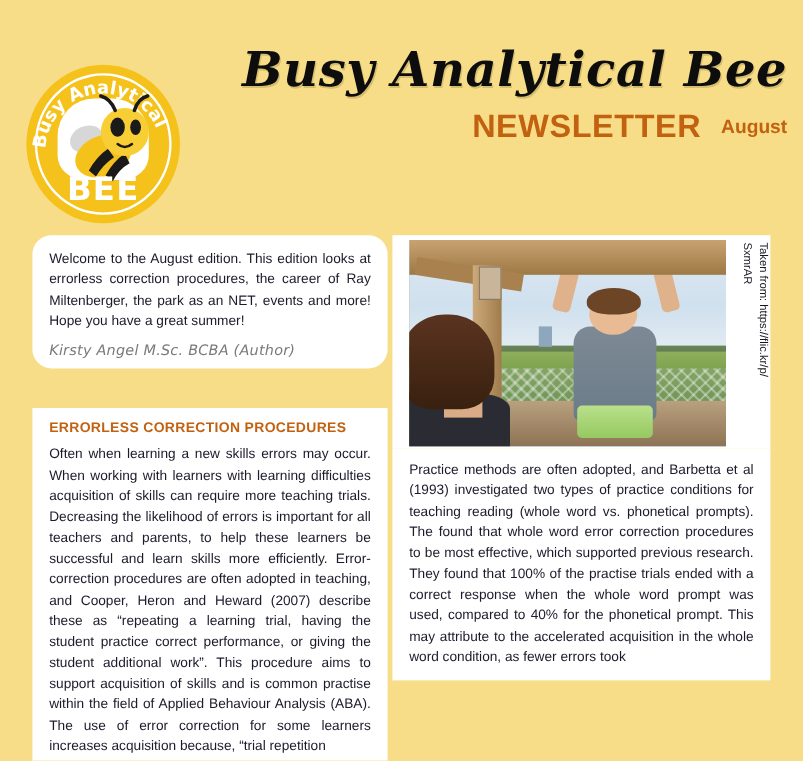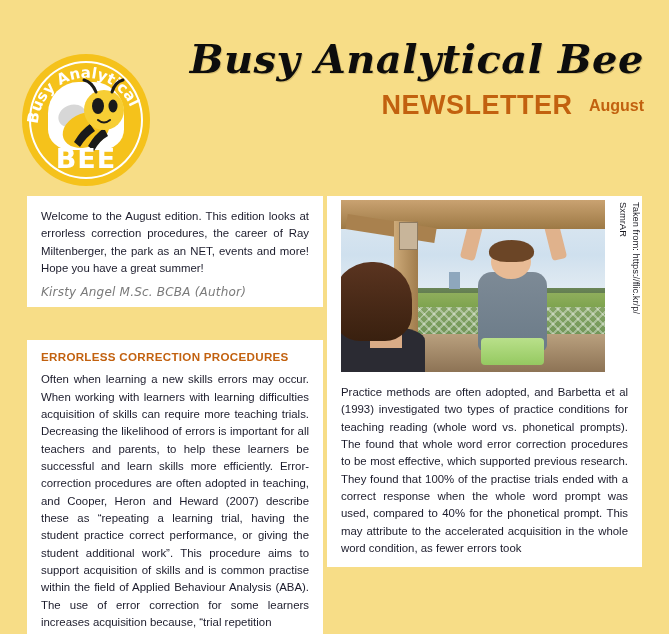--- a/index.html
+++ b/index.html
@@ -64,21 +64,21 @@
     color: #ffffff;
     font-family: "DejaVu Sans", sans-serif;
     font-weight: bold;
     font-size: 27px;
     letter-spacing: 1px;
     line-height: 1;
   }
 
   .title-block {
     position: absolute;
-    left: 174px;
+    left: 186px;
     top: 38px;
     width: 470px;
   }
   .masthead {
     margin: 0;
     font-family: "DejaVu Serif", serif;
     font-style: italic;
     font-weight: bold;
     font-size: 40px;
     line-height: 1.05;
@@ -124,20 +124,21 @@
   .col-left  { left: 27px;  width: 296px; }
   .col-right { left: 327px; width: 315px; }
 
   .card {
     background: #ffffff;
     box-sizing: border-box;
   }
 
   .welcome-card {
     padding: 12px 14px 8px 14px;
+    border-radius: 16px;
   }
   .body-text {
     margin: 0;
     font-family: "Liberation Sans", sans-serif;
     font-size: 11.4px;
     line-height: 1.52;
     color: #1b1b2b;
     text-align: justify;
     hyphens: manual;
   }

